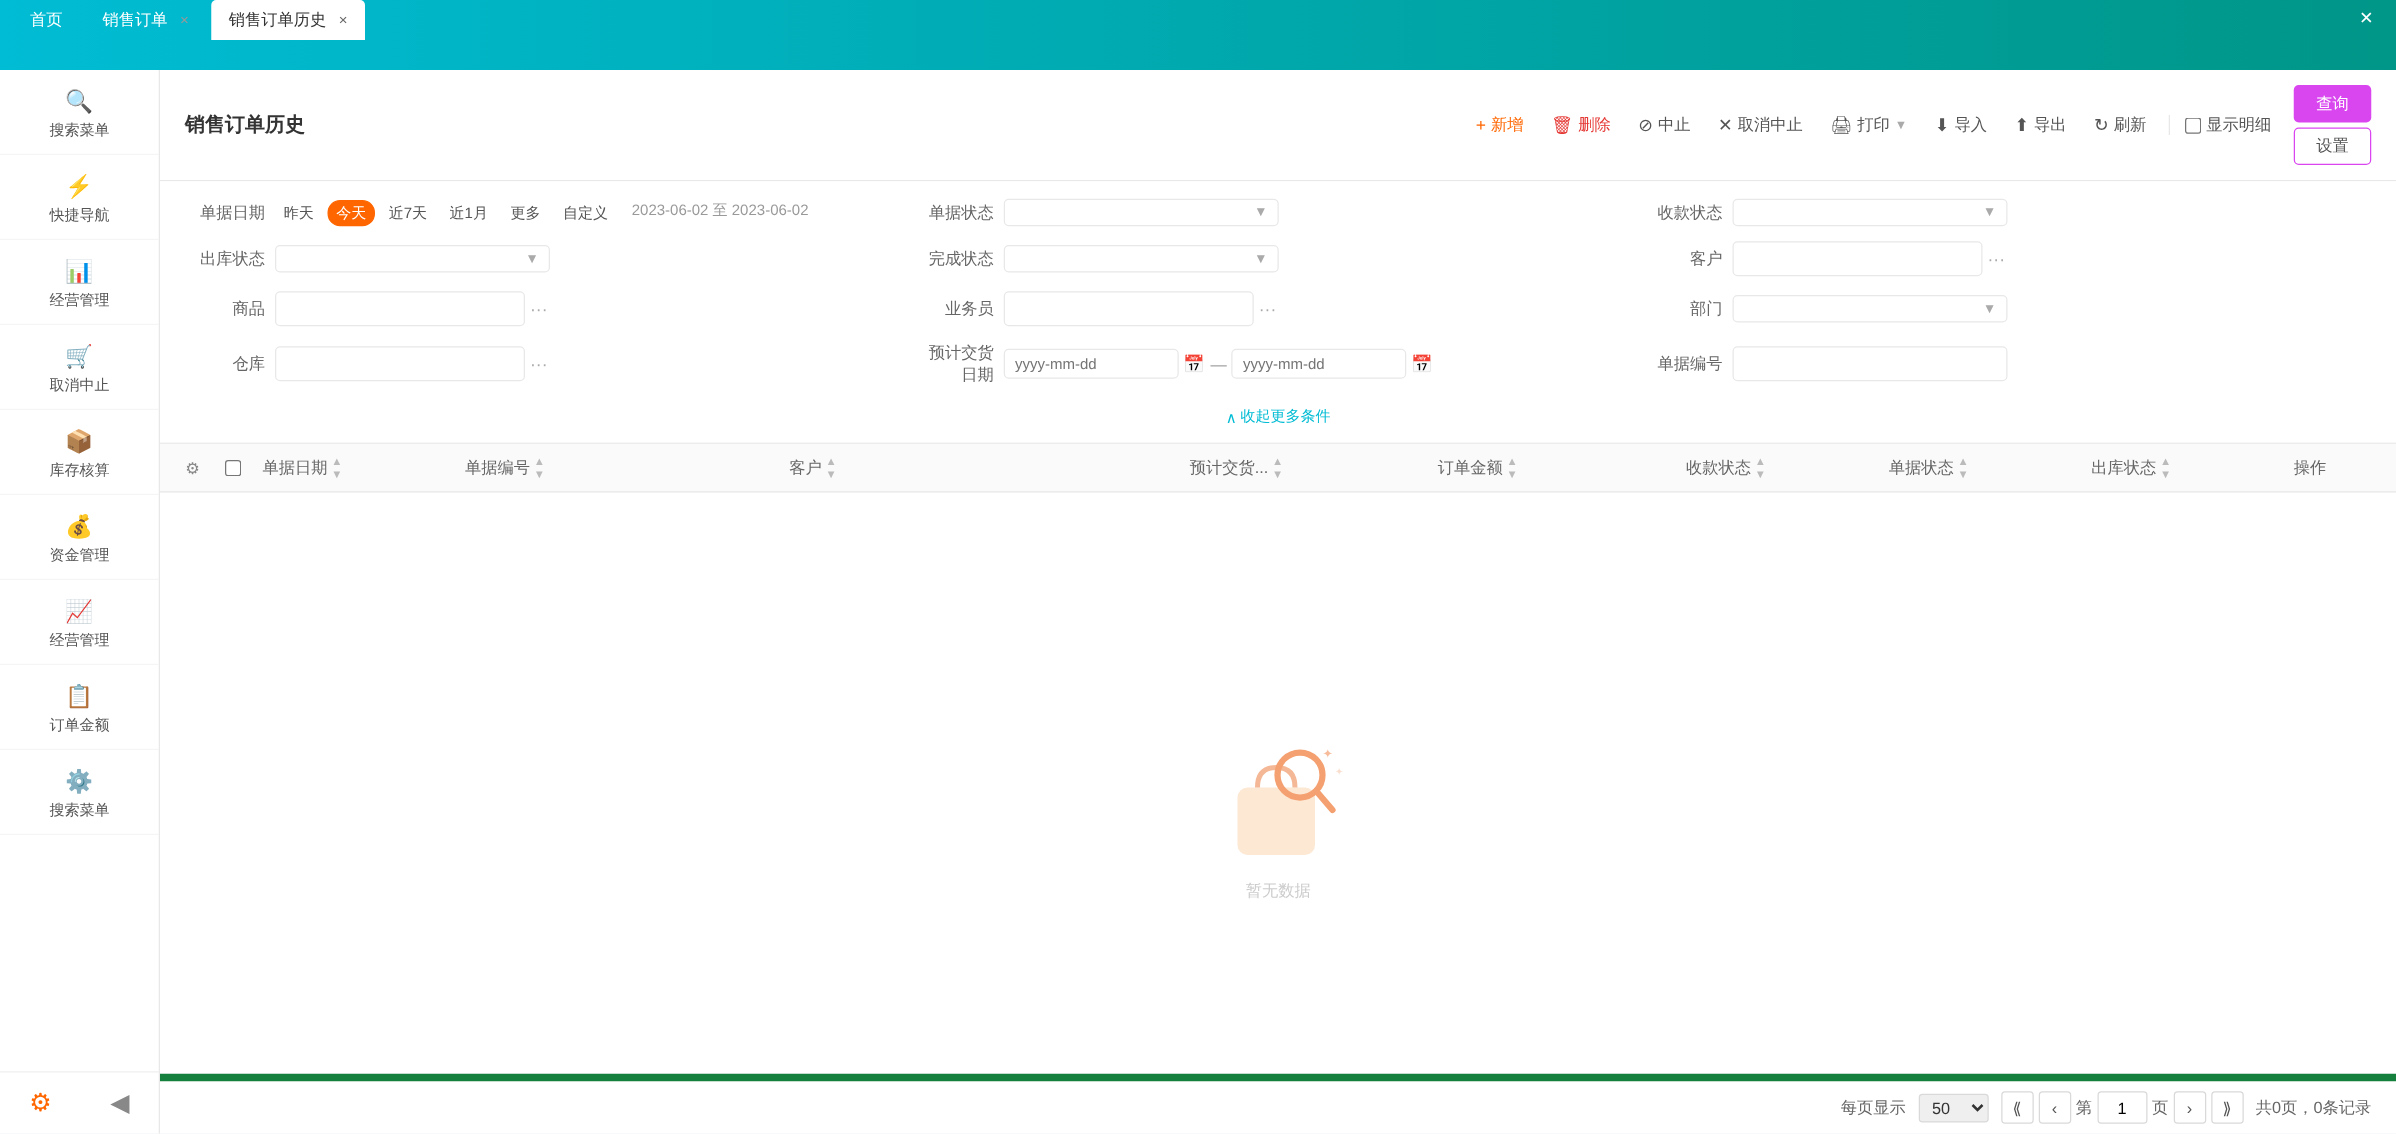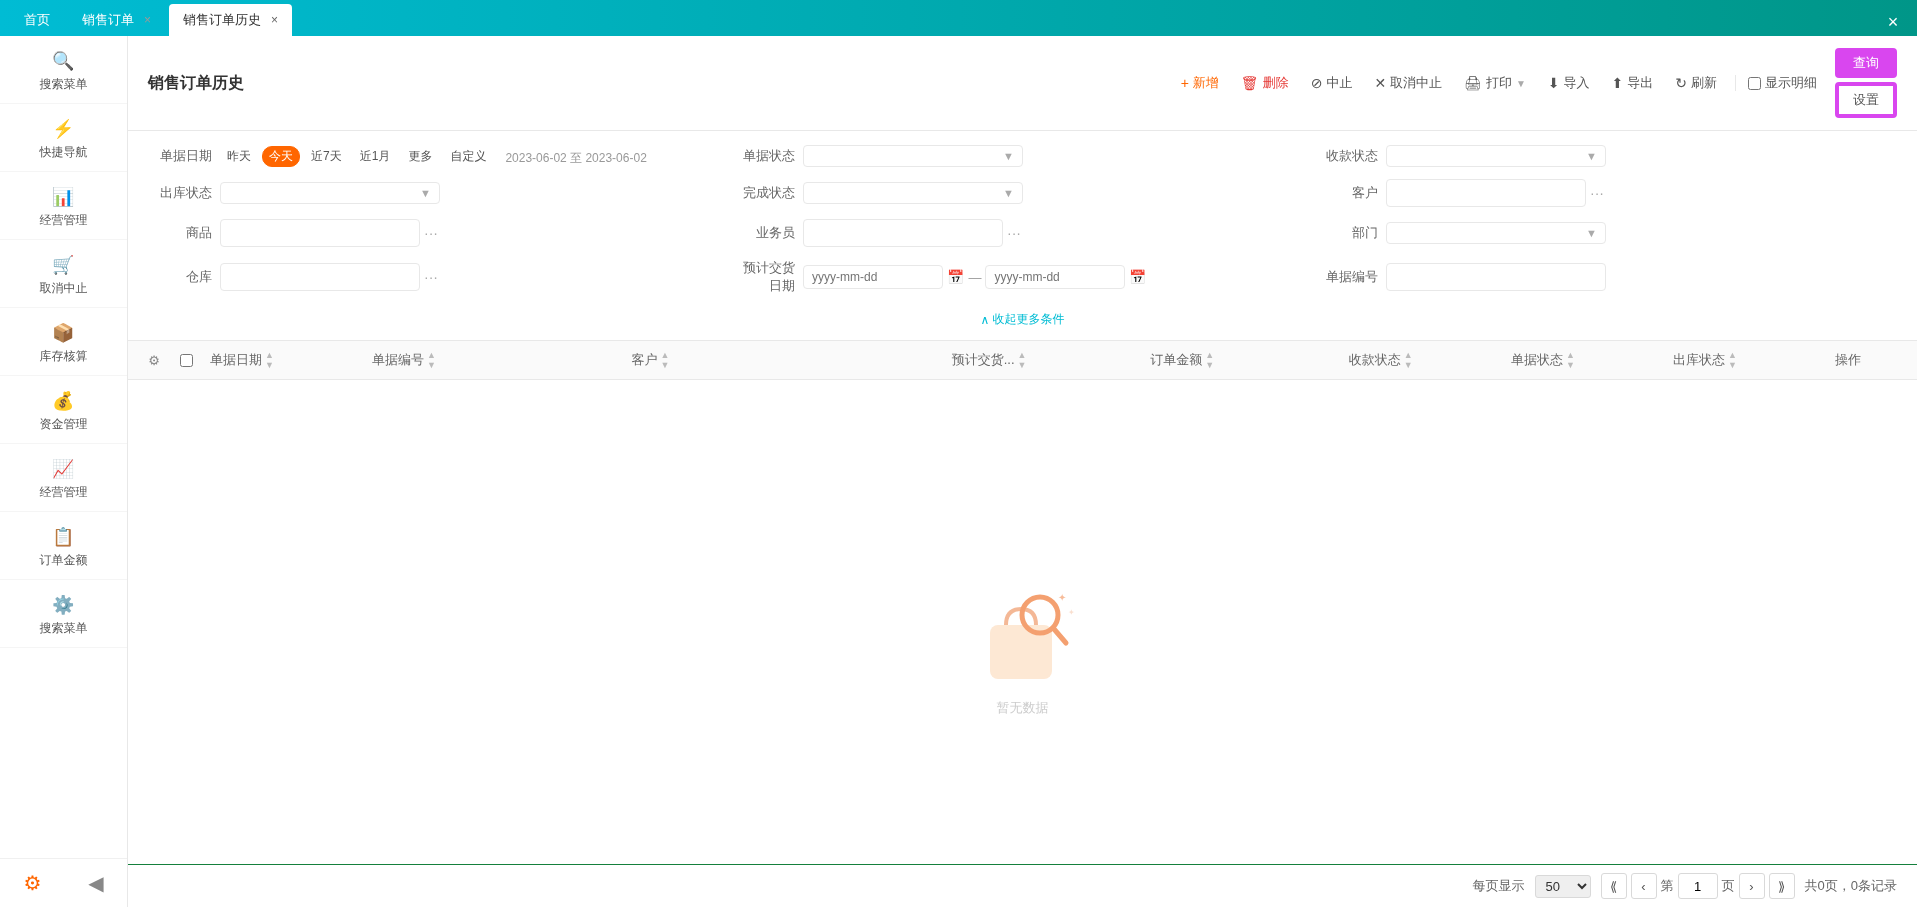--- a/index.html
+++ b/index.html
@@ -1,19 +1,19 @@
 <!DOCTYPE html>
 <html><head>
   <meta charset="utf-8">
   <style>
     * { box-sizing: border-box; margin: 0; padding: 0; }
     body { font-family: "Microsoft YaHei", Arial, sans-serif; font-size: 13px; color: #333; background: #f0f2f5; display: flex; flex-direction: column; height: 907px; overflow: hidden; }
 
     
-    .top-bar { height: 36px; background: linear-gradient(90deg, #00bcd4, #009688); display: flex; align-items: flex-end; padding: 0 10px; gap: 4px; flex-shrink: 0; }
+    .top-bar { height: 56px; background: linear-gradient(90deg, #00bcd4, #009688); display: flex; align-items: flex-start; padding: 0 10px; gap: 4px; flex-shrink: 0; }
     .top-bar .close-btn { margin-left: auto; color: white; cursor: pointer; font-size: 18px; width: 28px; height: 28px; display: flex; align-items: center; justify-content: center; }
     .tab { display: flex; align-items: center; height: 32px; padding: 0 14px; border-radius: 4px 4px 0 0; font-size: 13px; cursor: pointer; color: white; gap: 6px; }
     .tab.active { background: white; color: #333; border-radius: 4px 4px 0 0; }
     .tab .tab-close { font-size: 12px; color: #999; margin-left: 4px; cursor: pointer; }
     .tab.active .tab-close { color: #666; }
     .tab-home { background: transparent; color: white; }
 
     
     .main-layout { display: flex; flex: 1; overflow: hidden; }
 
@@ -30,29 +30,29 @@
     
     .page-header { background: white; padding: 12px 20px 0; border-bottom: 1px solid #e8e8e8; flex-shrink: 0; }
     .page-title-row { display: flex; align-items: center; justify-content: space-between; margin-bottom: 12px; }
     .page-title { font-size: 16px; font-weight: bold; color: #333; }
     .toolbar { display: flex; align-items: center; gap: 10px; }
     .toolbar-btn { display: flex; align-items: center; gap: 4px; font-size: 13px; color: #555; cursor: pointer; padding: 4px 6px; border-radius: 3px; }
     .toolbar-btn .tb-icon { font-size: 14px; }
     .toolbar-btn.orange { color: #ff6600; }
     .toolbar-btn.red { color: #e53935; }
     .btn-query { background: #d946ef; color: white; border: none; padding: 6px 18px; border-radius: 4px; cursor: pointer; font-size: 13px; }
-    .btn-setting { background: white; color: #555; border: 4px solid #d946ef; padding: 5px 14px; border-radius: 4px; cursor: pointer; font-size: 13px; }
+    .btn-setting { background: white; color: #555; border: 1px solid #d946ef; padding: 5px 14px; border-radius: 4px; cursor: pointer; font-size: 13px; }
     .display-cb { display: flex; align-items: center; gap: 4px; font-size: 13px; color: #555; cursor: pointer; }
 
     
     .filter-area { background: white; padding: 14px 20px 4px; flex-shrink: 0; }
     .filter-row { display: flex; align-items: center; margin-bottom: 12px; gap: 0; }
     .filter-label { width: 72px; text-align: right; color: #666; font-size: 13px; flex-shrink: 0; padding-right: 8px; }
     .filter-field { flex: 1; display: flex; align-items: center; }
-    .date-quick { display: flex; align-items: flex-end; gap: 4px; }
+    .date-quick { display: flex; align-items: flex-start; gap: 4px; }
     .dq-btn { padding: 1px 6px; border-radius: 3px; font-size: 12px; cursor: pointer; color: #555; border: 1px solid transparent; }
     .dq-btn.active { background: #ff6600; color: white; border-color: #ff6600; border-radius: 10px; }
     .dq-sub { font-size: 12px; color: #999; margin-left: 8px; }
     .filter-select { display: flex; align-items: center; border: 1px solid #e8e8e8; border-radius: 4px; padding: 4px 8px; min-width: 200px; cursor: pointer; background: white; justify-content: space-between; }
     .filter-select .arrow { color: #aaa; font-size: 11px; }
     .filter-input { border: 1px solid #e8e8e8; border-radius: 4px; padding: 4px 8px; min-width: 200px; color: #333; background: white; cursor: pointer; }
     .filter-dots { color: #aaa; font-size: 14px; cursor: pointer; margin-left: 4px; }
     .date-input { border: 1px solid #e8e8e8; border-radius: 4px; padding: 4px 8px; width: 140px; color: #bbb; font-size: 12px; background: white; }
     .date-sep { color: #999; }
     .date-icon { color: #f90; font-size: 14px; cursor: pointer; }
@@ -74,21 +74,21 @@
     .th-delivery { flex: 1.5; }
     .th-amount { flex: 1.5; }
     .th-pay { flex: 1.2; }
     .th-status { flex: 1.2; }
     .th-stock { flex: 1.2; }
     .th-ops { width: 80px; text-align: center; flex-shrink: 0; }
 
     .table-body { flex: 1; display: flex; align-items: center; justify-content: center; flex-direction: column; gap: 10px; }
 
     
-    .table-footer { background: white; border-top: 1px solid #15803d; display: flex; align-items: center; justify-content: flex-end; padding: 8px 20px; gap: 10px; flex-shrink: 0; }
+    .table-footer { background: white; border-top: 6px solid #15803d; display: flex; align-items: center; justify-content: flex-end; padding: 8px 20px; gap: 10px; flex-shrink: 0; }
     .pager-label { color: #666; font-size: 13px; }
     .pager-select { border: 1px solid #d9d9d9; border-radius: 3px; padding: 2px 6px; font-size: 13px; color: #333; cursor: pointer; }
     .pager-btns { display: flex; align-items: center; gap: 4px; }
     .pager-btn { width: 26px; height: 26px; display: flex; align-items: center; justify-content: center; border: 1px solid #d9d9d9; border-radius: 3px; cursor: pointer; color: #555; font-size: 13px; }
     .pager-input { width: 40px; height: 26px; border: 1px solid #d9d9d9; border-radius: 3px; text-align: center; font-size: 13px; }
     .pager-info { color: #666; font-size: 13px; }
 
     .divider-v { width: 1px; background: #e8e8e8; height: 16px; margin: 0 2px; }
   </style>
 </head>

